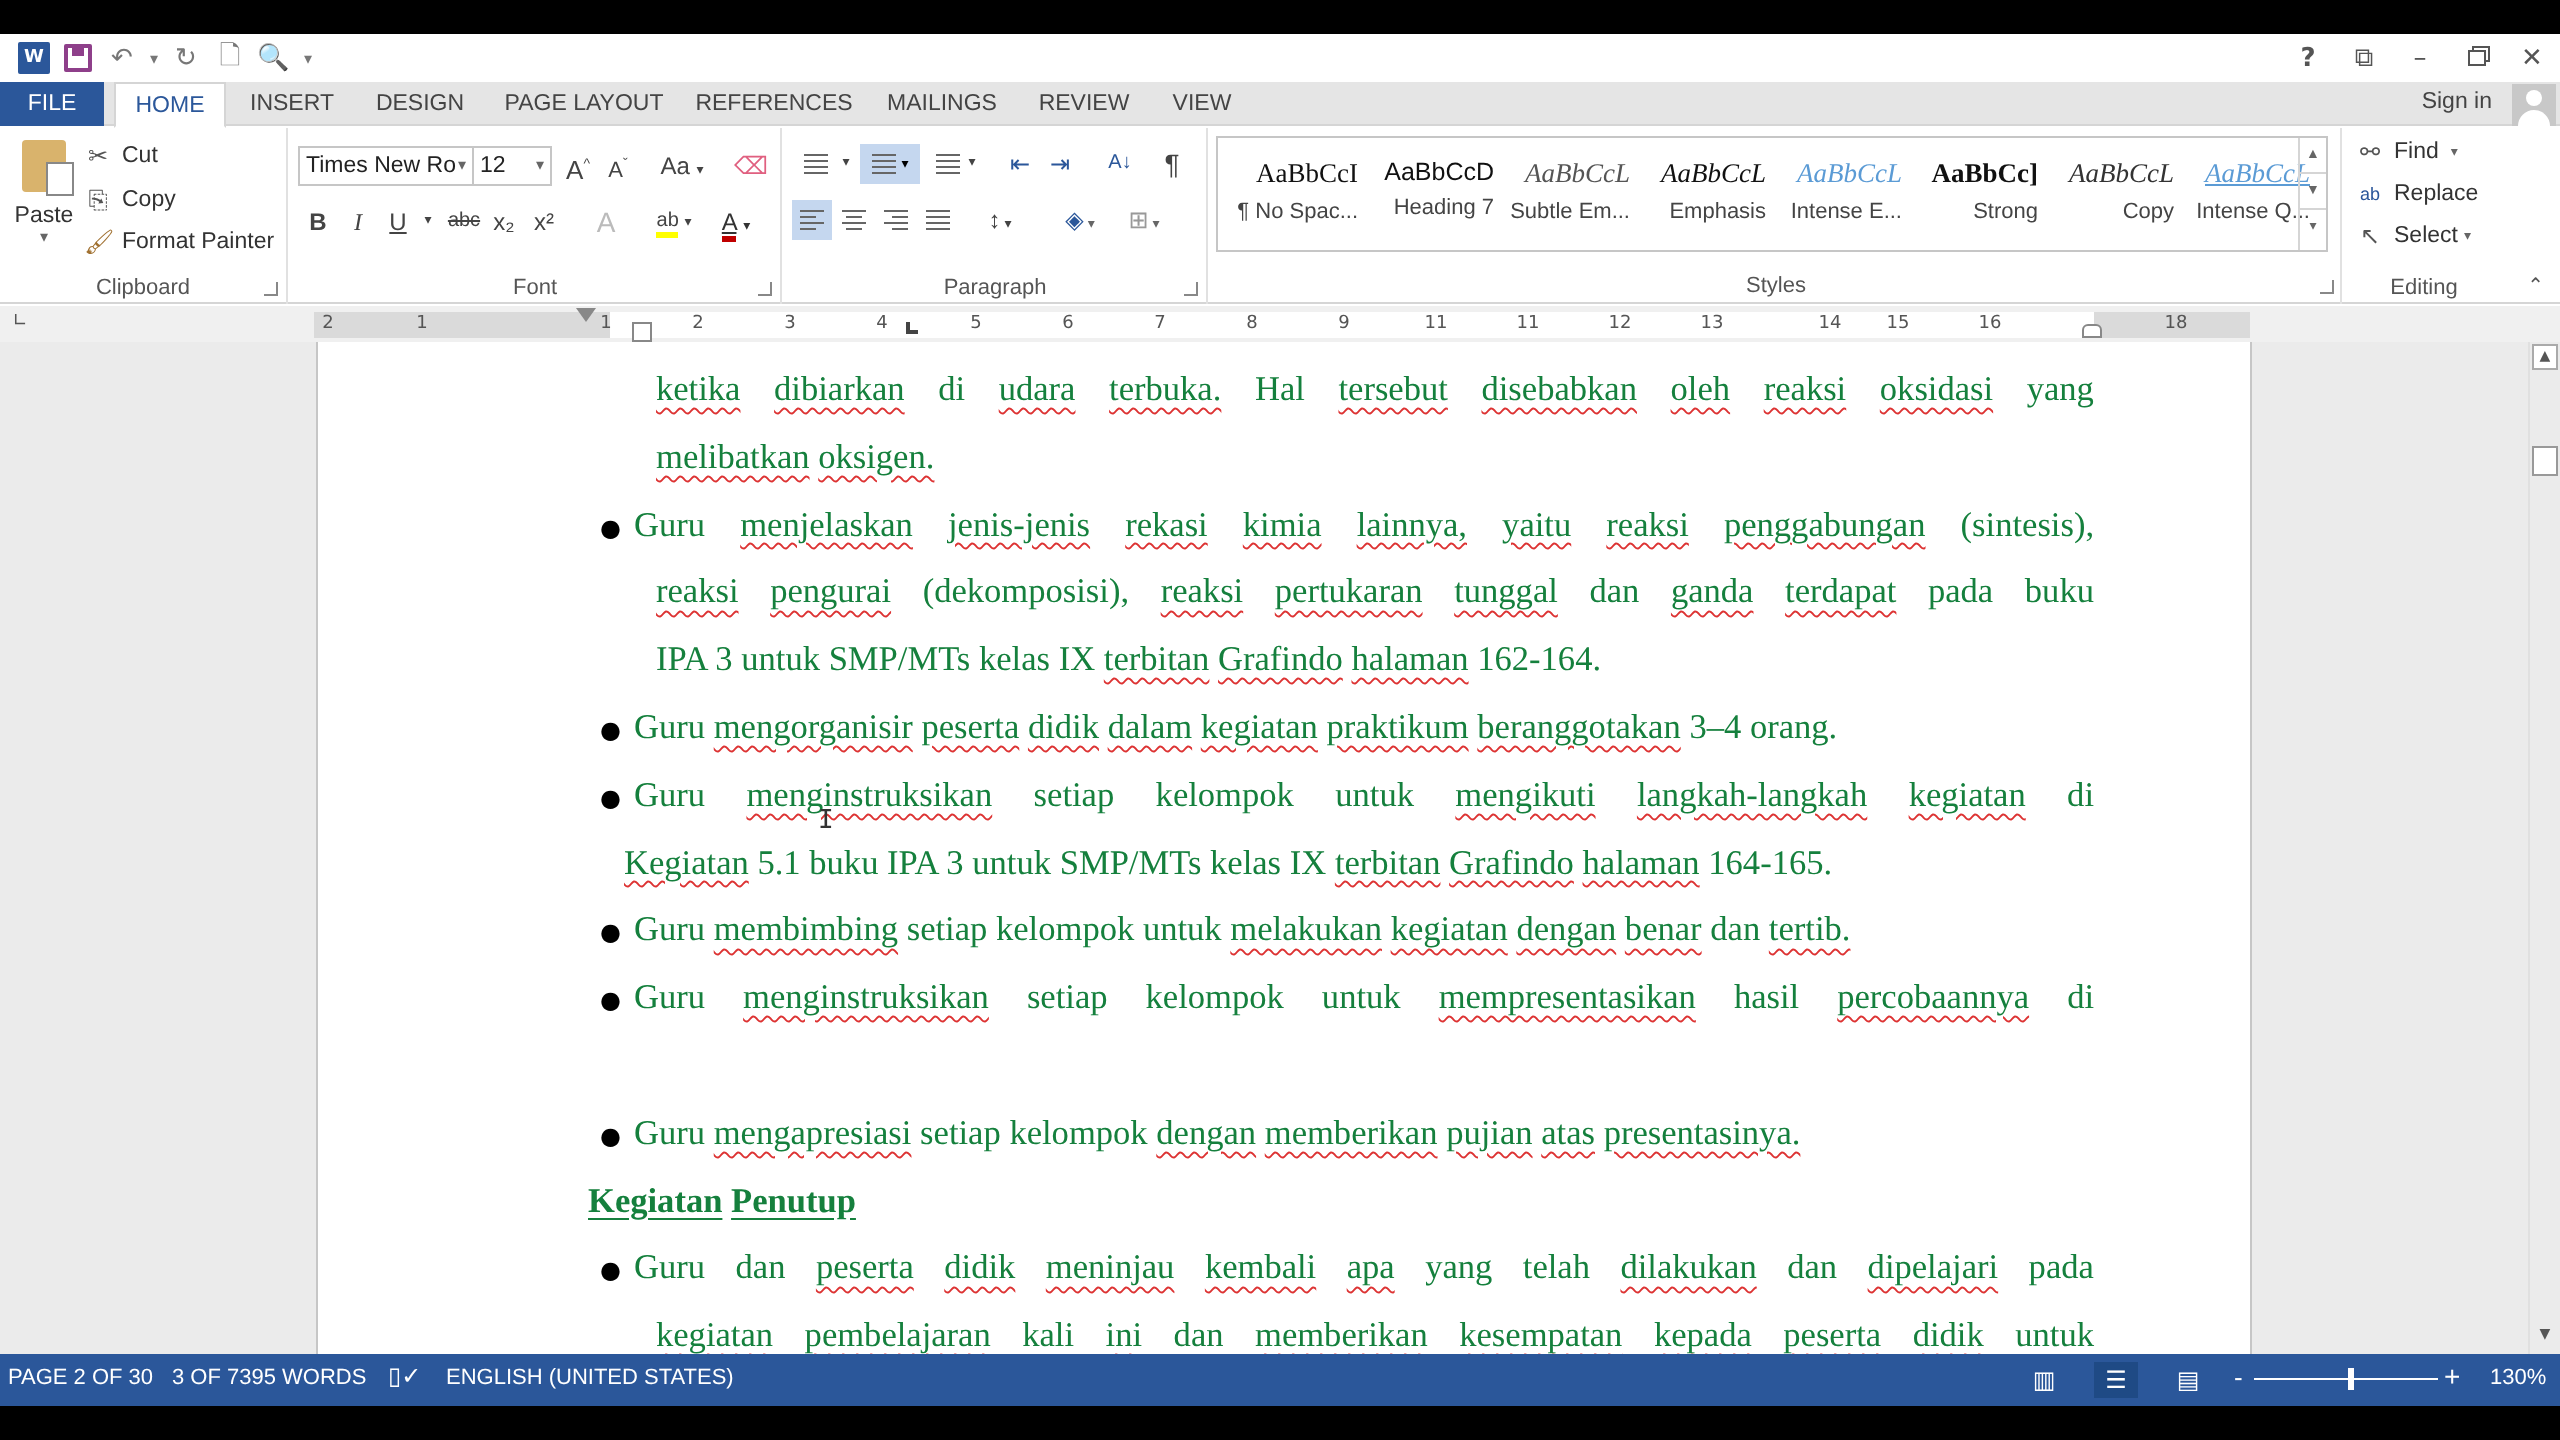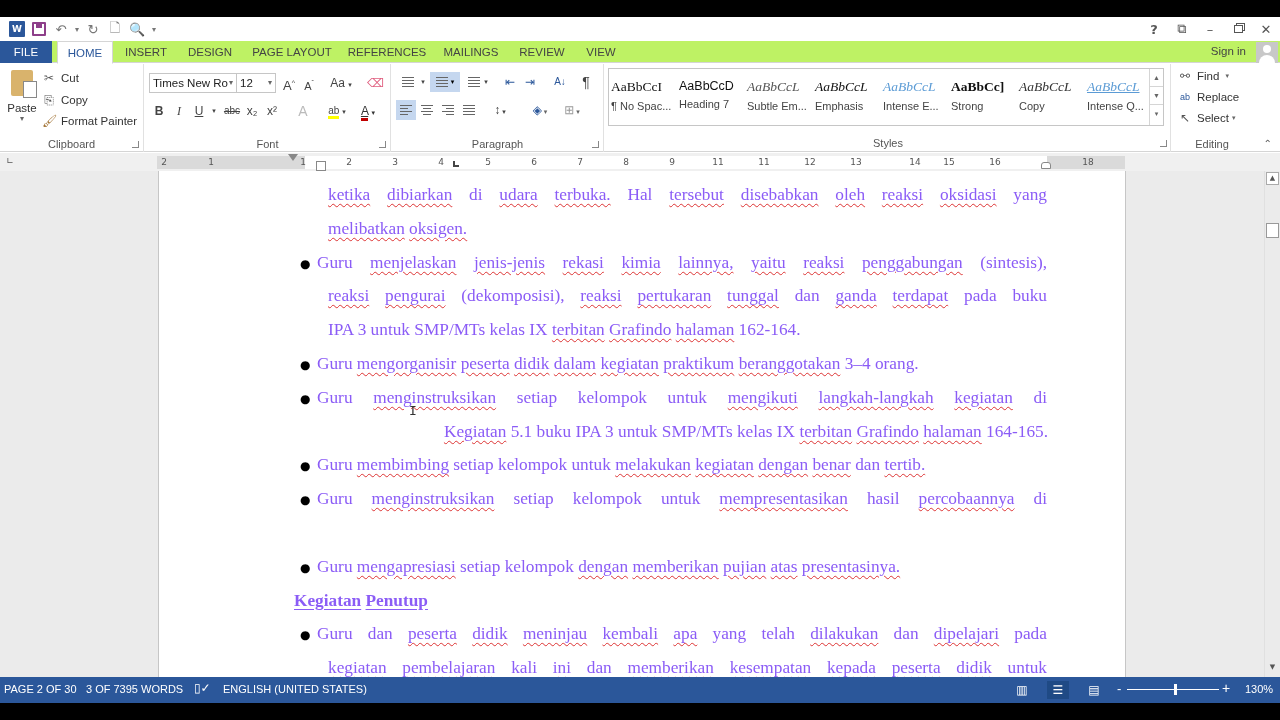--- a/index.html
+++ b/index.html
@@ -11,21 +11,21 @@
   .qat { position: absolute; left: 6px; top: 2px; display: flex; align-items: center; gap: 0; height: 20px; }
   .qat .q { width: 22px; height: 20px; display: flex; align-items: center; justify-content: center; font-size: 13px; color: #777; }
   .word-logo { width: 16px; height: 16px; background: #2b579a; color: #fff; font-size: 9px; font-weight: bold; display: flex; align-items: center; justify-content: center; border-radius: 1px; }
   .save-ico { width: 14px; height: 14px; border: 2px solid #8e3f8a; border-radius: 1px; position: relative; }
   .save-ico::after { content: ""; position: absolute; left: 2px; top: 0; width: 6px; height: 4px; background: #8e3f8a; }
   .title-text { position: absolute; left: 0; right: 0; top: 4px; text-align: center; font-size: 12px; color: #444; font-family: "Liberation Sans", sans-serif; }
   .winctl { position: absolute; right: 0; top: 0; display: flex; height: 24px; }
   .winctl .w { width: 28px; height: 24px; display: flex; align-items: center; justify-content: center; font-size: 13px; color: #555; }
 
   
-  .tabs { position: absolute; top: 24px; left: 0; width: 1280px; height: 22px; background: #bef264; border-bottom: 1px solid #d5d5d5; }
+  .tabs { position: absolute; top: 24px; left: 0; width: 1280px; height: 22px; background: #e5e5e5; border-bottom: 1px solid #d5d5d5; }
   .tab { position: absolute; top: 0; height: 22px; line-height: 22px; font-size: 11.5px; color: #444; text-align: center; font-family: "Liberation Sans", sans-serif; }
   .tab.file { background: #2b579a; color: #fff; left: 0; width: 52px; }
   .tab.active { border: 1px solid #d5d5d5; border-bottom: 1px solid #fff; background: #fff; color: #2b579a; height: 23px; }
   .signin { position: absolute; right: 34px; top: 4px; font-size: 11.5px; color: #444; font-family: "Liberation Sans", sans-serif; }
   .avatar { position: absolute; right: 2px; top: 1px; width: 22px; height: 21px; background: #c8c8c8; overflow: hidden; }
   .avatar::before { content: ""; position: absolute; left: 7px; top: 3px; width: 8px; height: 8px; border-radius: 50%; background: #fff; }
   .avatar::after { content: ""; position: absolute; left: 3px; top: 13px; width: 16px; height: 12px; border-radius: 8px 8px 0 0; background: #fff; }
 
   
   .ribbon { position: absolute; top: 47px; left: 0; width: 1280px; height: 88px; background: #fff; border-bottom: 1px solid #d5d5d5; font-family: "Liberation Sans", sans-serif; }
@@ -45,41 +45,41 @@
   .combo .dd { position: absolute; right: 3px; top: 0; font-size: 8px; color: #666; }
   .ficon { position: absolute; font-size: 12px; color: #444; text-align: center; height: 20px; line-height: 20px; }
   .pbtn { position: absolute; width: 20px; height: 20px; display: flex; align-items: center; justify-content: center; }
   .pbtn.on { background: #c5d7ef; }
   .lines { width: 12px; height: 10px; background: repeating-linear-gradient(to bottom, #666 0 1px, transparent 1px 3px); }
   .lines.left { background: linear-gradient(#666,#666) 0 0/12px 1px no-repeat, linear-gradient(#666,#666) 0 3px/8px 1px no-repeat, linear-gradient(#666,#666) 0 6px/12px 1px no-repeat, linear-gradient(#666,#666) 0 9px/8px 1px no-repeat; }
   .lines.center { background: linear-gradient(#666,#666) 0 0/12px 1px no-repeat, linear-gradient(#666,#666) 2px 3px/8px 1px no-repeat, linear-gradient(#666,#666) 0 6px/12px 1px no-repeat, linear-gradient(#666,#666) 2px 9px/8px 1px no-repeat; }
   .lines.right { background: linear-gradient(#666,#666) 0 0/12px 1px no-repeat, linear-gradient(#666,#666) 4px 3px/8px 1px no-repeat, linear-gradient(#666,#666) 0 6px/12px 1px no-repeat, linear-gradient(#666,#666) 4px 9px/8px 1px no-repeat; }
 
   .styles-gallery { position: absolute; left: 608px; top: 4px; width: 556px; height: 58px; border: 1px solid #c6c6c6; background: #fff; }
-  .style-item { position: absolute; top: 0; width: 68px; height: 56px; text-align: left; }
+  .style-item { position: absolute; top: 0; width: 68px; height: 56px; text-align: right; }
   .style-item .sample { margin-top: 10px; font-size: 13.5px; font-family: "Liberation Serif", serif; color: #111; white-space: nowrap; }
   .style-item .name { margin-top: 5px; font-size: 11px; color: #444; white-space: nowrap; }
   .gallery-scroll { position: absolute; right: 0; top: 0; width: 14px; height: 56px; border-left: 1px solid #d5d5d5; }
   .gallery-scroll div { height: 18px; border-bottom: 1px solid #d5d5d5; font-size: 7px; color: #666; text-align: center; line-height: 18px; }
 
   
   .ruler-row { position: absolute; top: 136px; left: 0; width: 1280px; height: 18px; background: #f0f0f0; }
   .tab-sel { position: absolute; left: 4px; top: 3px; width: 12px; height: 12px; font-size: 9px; color: #555; text-align: center; }
   .ruler { position: absolute; left: 157px; top: 3px; width: 968px; height: 13px; background: #fff; }
   .ruler .margin-l { position: absolute; left: 0; top: 0; width: 148px; height: 13px; background: #dadada; }
   .ruler .margin-r { position: absolute; right: 0; top: 0; width: 78px; height: 13px; background: #dadada; }
   .rnum { position: absolute; top: 0; font-size: 9px; color: #555; line-height: 13px; transform: translateX(-50%); }
   .indent-top { position: absolute; left: 131px; top: -2px; width: 0; height: 0; border-left: 5px solid transparent; border-right: 5px solid transparent; border-top: 7px solid #888; }
   .indent-bot { position: absolute; left: 159px; top: 5px; width: 10px; height: 10px; border: 1px solid #888; background: #fff; }
   .indent-r { position: absolute; left: 884px; top: 6px; width: 10px; height: 7px; border: 1px solid #888; background: #fff; border-radius: 3px 3px 0 0; }
 
   
   .doc-area { position: absolute; top: 154px; left: 0; width: 1264px; height: 506px; background: #ebebeb; overflow: hidden; }
   .page { position: absolute; left: 158px; top: 0; width: 968px; height: 520px; background: #fff; border-left: 1px solid #c6c6c6; border-right: 1px solid #c6c6c6; }
-  .line { position: absolute; left: 0; font-family: "Liberation Serif", serif; font-size: 17.3px; color: #8b5cf6; }
+  .line { position: absolute; left: 0; font-family: "Liberation Serif", serif; font-size: 17.3px; color: #15803d; }
   .justify { text-align: justify; text-align-last: justify; }
   .bullet { position: absolute; font-size: 12px; color: #000; }
   .u { text-decoration: underline wavy #d33; text-decoration-thickness: 1px; text-underline-offset: 3px; }
   .heading { font-weight: bold; }
   .cursor-ibeam { position: absolute; left: 409px; top: 232px; font-size: 13px; color: #333; font-family: "DejaVu Sans Mono", monospace; }
 
   
   .vscroll { position: absolute; top: 154px; right: 0; width: 16px; height: 506px; background: #ebebeb; border-left: 1px solid #e0e0e0; }
   .vscroll .up, .vscroll .down { position: absolute; left: 1px; width: 13px; height: 13px; background: #fff; border: 1px solid #aaa; font-size: 7px; color: #555; text-align: center; line-height: 11px; }
   .vscroll .up { top: 1px; }
@@ -329,21 +329,21 @@
         <div class="line justify" style="top: 14px; left: 169px; width: 719px;"><span class="u">ketika</span> <span class="u">dibiarkan</span> <span>di</span> <span class="u">udara</span> <span class="u">terbuka.</span> <span>Hal</span> <span class="u">tersebut</span> <span class="u">disebabkan</span> <span class="u">oleh</span> <span class="u">reaksi</span> <span class="u">oksidasi</span> <span>yang</span></div>
         <div class="line" style="top: 47.8px; left: 169px; width: 719px;"><span class="u">melibatkan</span> <span class="u">oksigen.</span></div>
         <span class="bullet" style="left: 141px; top: 85.6px;">●</span>
         <div class="line justify" style="top: 81.6px; left: 158px; width: 730px;"><span>Guru</span> <span class="u">menjelaskan</span> <span class="u">jenis-jenis</span> <span class="u">rekasi</span> <span class="u">kimia</span> <span class="u">lainnya,</span> <span class="u">yaitu</span> <span class="u">reaksi</span> <span class="u">penggabungan</span> <span>(sintesis),</span></div>
         <div class="line justify" style="top: 115.4px; left: 169px; width: 719px;"><span class="u">reaksi</span> <span class="u">pengurai</span> <span>(dekomposisi),</span> <span class="u">reaksi</span> <span class="u">pertukaran</span> <span class="u">tunggal</span> <span>dan</span> <span class="u">ganda</span> <span class="u">terdapat</span> <span>pada</span> <span>buku</span></div>
         <div class="line" style="top: 149.2px; left: 169px; width: 719px;"><span>IPA</span> <span>3</span> <span>untuk</span> <span>SMP/MTs</span> <span>kelas</span> <span>IX</span> <span class="u">terbitan</span> <span class="u">Grafindo</span> <span class="u">halaman</span> <span>162-164.</span></div>
         <span class="bullet" style="left: 141px; top: 187px;">●</span>
         <div class="line" style="top: 183px; left: 158px; width: 730px;"><span>Guru</span> <span class="u">mengorganisir</span> <span class="u">peserta</span> <span class="u">didik</span> <span class="u">dalam</span> <span class="u">kegiatan</span> <span class="u">praktikum</span> <span class="u">beranggotakan</span> <span>3–4</span> <span>orang.</span></div>
         <span class="bullet" style="left: 141px; top: 220.8px;">●</span>
         <div class="line justify" style="top: 216.8px; left: 158px; width: 730px;"><span>Guru</span> <span class="u">menginstruksikan</span> <span>setiap</span> <span>kelompok</span> <span>untuk</span> <span class="u">mengikuti</span> <span class="u">langkah-langkah</span> <span class="u">kegiatan</span> <span>di</span></div>
-        <div class="line" style="top: 250.6px; left: 170px; width: 719px; text-align: right;"><span class="u">Kegiatan</span> <span>5.1</span> <span>buku</span> <span>IPA</span> <span>3</span> <span>untuk</span> <span>SMP/MTs</span> <span>kelas</span> <span>IX</span> <span class="u">terbitan</span> <span class="u">Grafindo</span> <span class="u">halaman</span> <span>164-165.</span></div>
+        <div class="line" style="top: 250.6px; left: 153px; width: 719px;"><span class="u">Kegiatan</span> <span>5.1</span> <span>buku</span> <span>IPA</span> <span>3</span> <span>untuk</span> <span>SMP/MTs</span> <span>kelas</span> <span>IX</span> <span class="u">terbitan</span> <span class="u">Grafindo</span> <span class="u">halaman</span> <span>164-165.</span></div>
         <span class="bullet" style="left: 141px; top: 288.4px;">●</span>
         <div class="line" style="top: 284.4px; left: 158px; width: 730px;"><span>Guru</span> <span class="u">membimbing</span> <span>setiap</span> <span>kelompok</span> <span>untuk</span> <span class="u">melakukan</span> <span class="u">kegiatan</span> <span class="u">dengan</span> <span class="u">benar</span> <span>dan</span> <span class="u">tertib.</span></div>
         <span class="bullet" style="left: 141px; top: 322.2px;">●</span>
         <div class="line justify" style="top: 318.2px; left: 158px; width: 730px;"><span>Guru</span> <span class="u">menginstruksikan</span> <span>setiap</span> <span>kelompok</span> <span>untuk</span> <span class="u">mempresentasikan</span> <span>hasil</span> <span class="u">percobaannya</span> <span>di</span></div>
         <span class="bullet" style="left: 141px; top: 389.8px;">●</span>
         <div class="line" style="top: 385.8px; left: 158px; width: 730px;"><span>Guru</span> <span class="u">mengapresiasi</span> <span>setiap</span> <span>kelompok</span> <span class="u">dengan</span> <span class="u">memberikan</span> <span class="u">pujian</span> <span class="u">atas</span> <span class="u">presentasinya.</span></div>
         <div class="line heading" style="top: 419.6px; left: 135px; width: 400px;"><span class="u" style="text-decoration: underline;">Kegiatan</span> <span class="u" style="text-decoration: underline;">Penutup</span></div>
         <span class="bullet" style="left: 141px; top: 457.4px;">●</span>
         <div class="line justify" style="top: 453.4px; left: 158px; width: 730px;"><span>Guru</span> <span>dan</span> <span class="u">peserta</span> <span class="u">didik</span> <span class="u">meninjau</span> <span class="u">kembali</span> <span class="u">apa</span> <span>yang</span> <span>telah</span> <span class="u">dilakukan</span> <span>dan</span> <span class="u">dipelajari</span> <span>pada</span></div>
         <div class="line justify" style="top: 487.2px; left: 169px; width: 719px;"><span class="u">kegiatan</span> <span class="u">pembelajaran</span> <span>kali</span> <span class="u">ini</span> <span>dan</span> <span class="u">memberikan</span> <span class="u">kesempatan</span> <span class="u">kepada</span> <span class="u">peserta</span> <span class="u">didik</span> <span>untuk</span></div>

